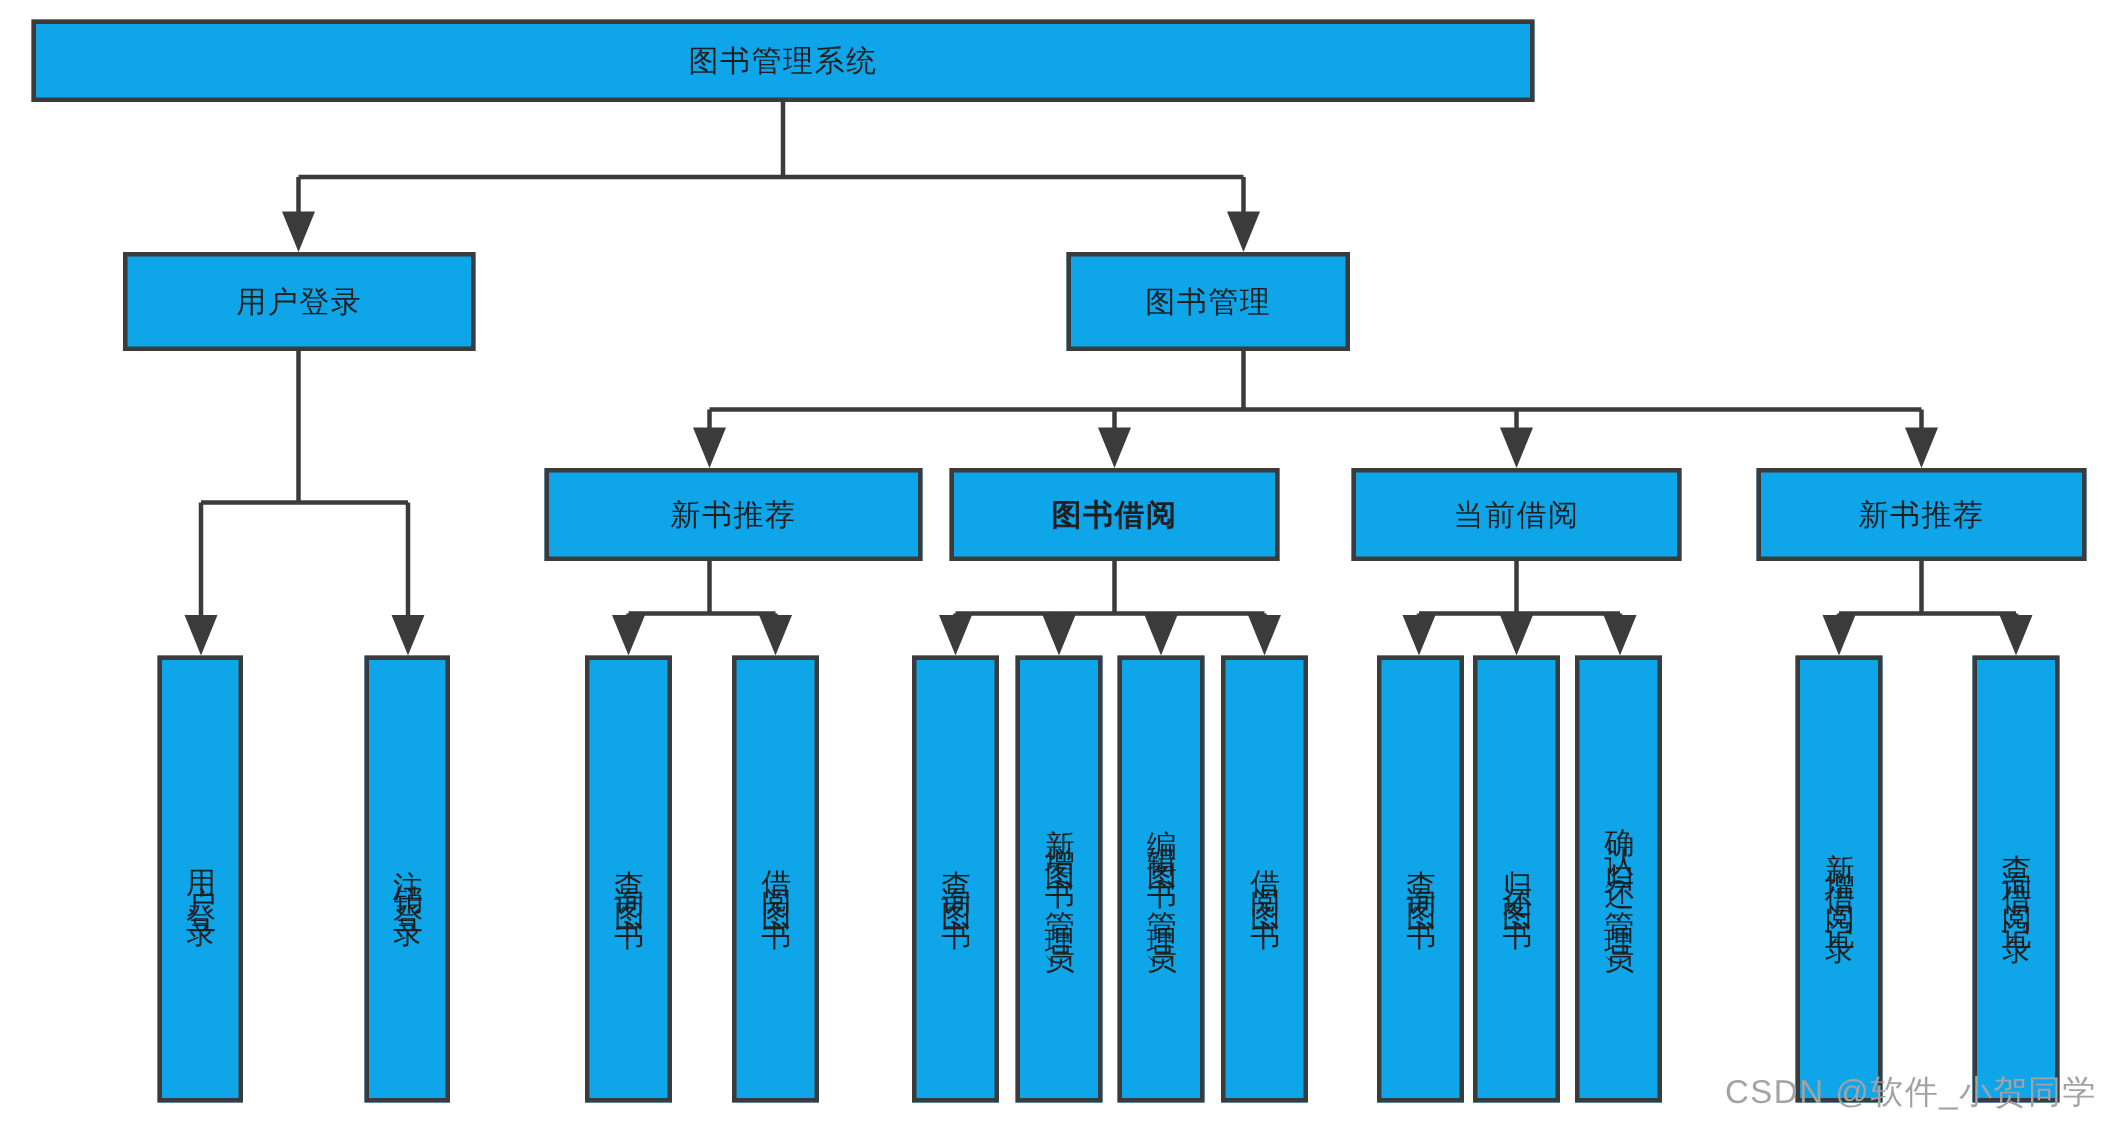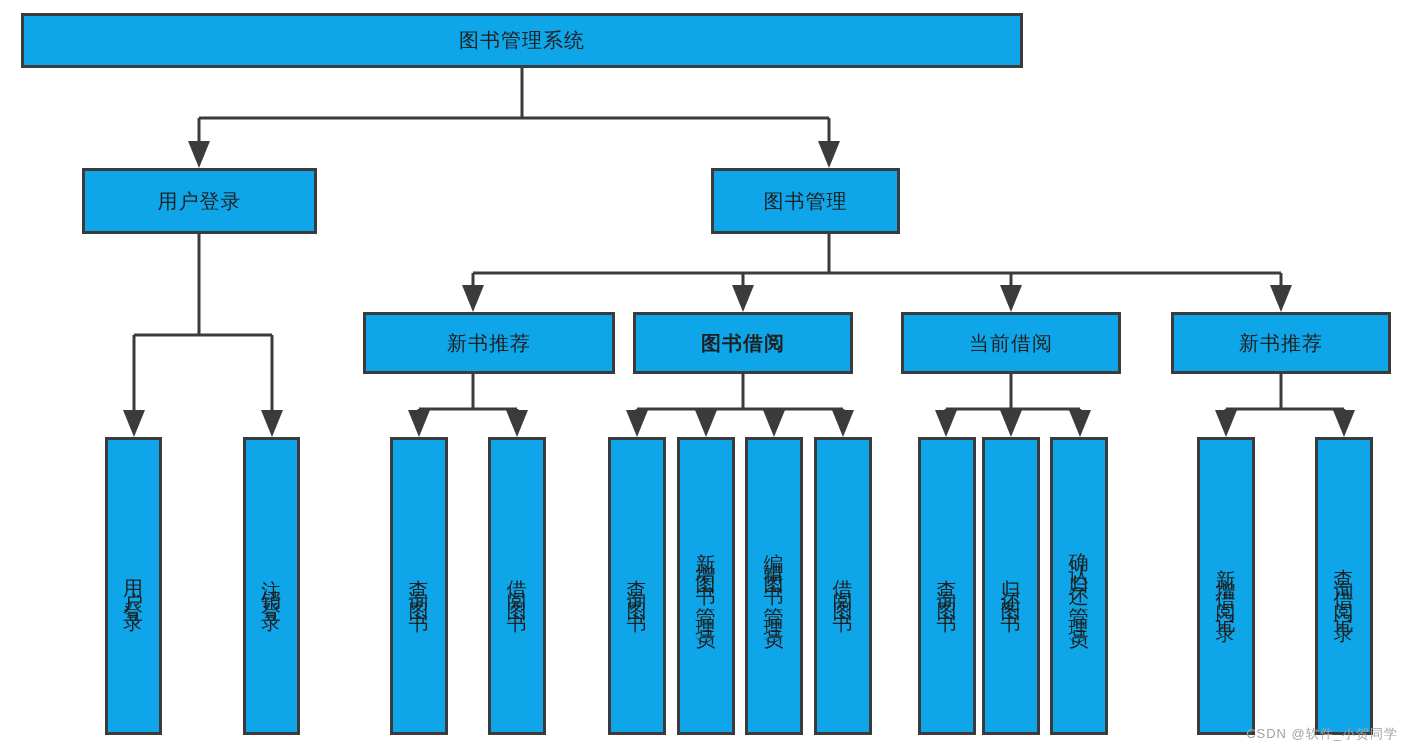--- a/index.html
+++ b/index.html
@@ -26,21 +26,21 @@
     color: var(--text, #1f1f1f);
   }
   .hlabel { font-size: 20px; letter-spacing: 1px; white-space: nowrap; }
   .vlabel {
     writing-mode: vertical-rl; text-orientation: mixed;
     font-size: 20px; letter-spacing: 11px; line-height: 1;
     white-space: nowrap;
   }
   .watermark {
     position: absolute; right: 7px; bottom: 4px;
-    color: var(--wm, #a3a3a3); font-size: 13px; letter-spacing: 1px;
+    color: var(--wm, #a3a3a3); font-size: 22px; letter-spacing: 1px;
     z-index: 6; white-space: nowrap;
   }
 </style>
 </head>
 <body>
 
 <div class="canvas">
 
   <svg class="connectors" id="connector-layer">
       <line x1="522" y1="68" x2="522" y2="118"></line>

